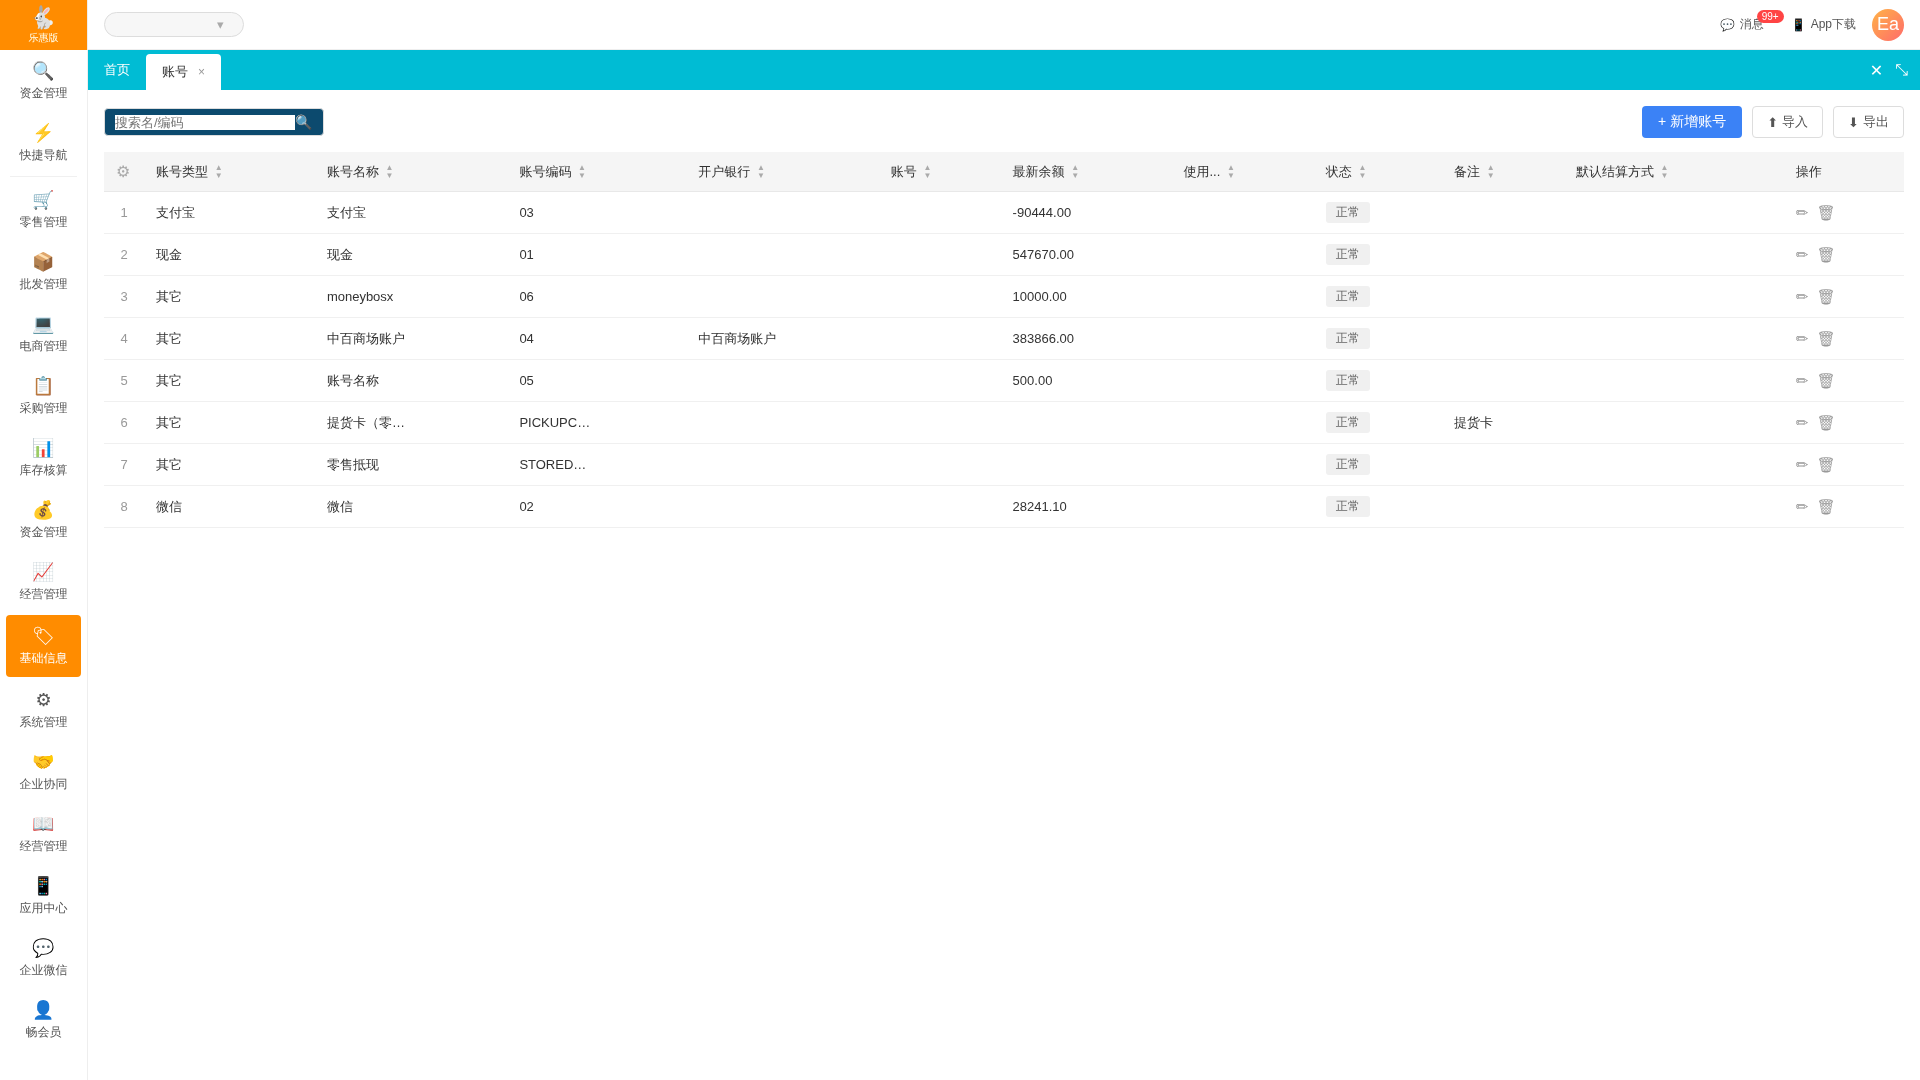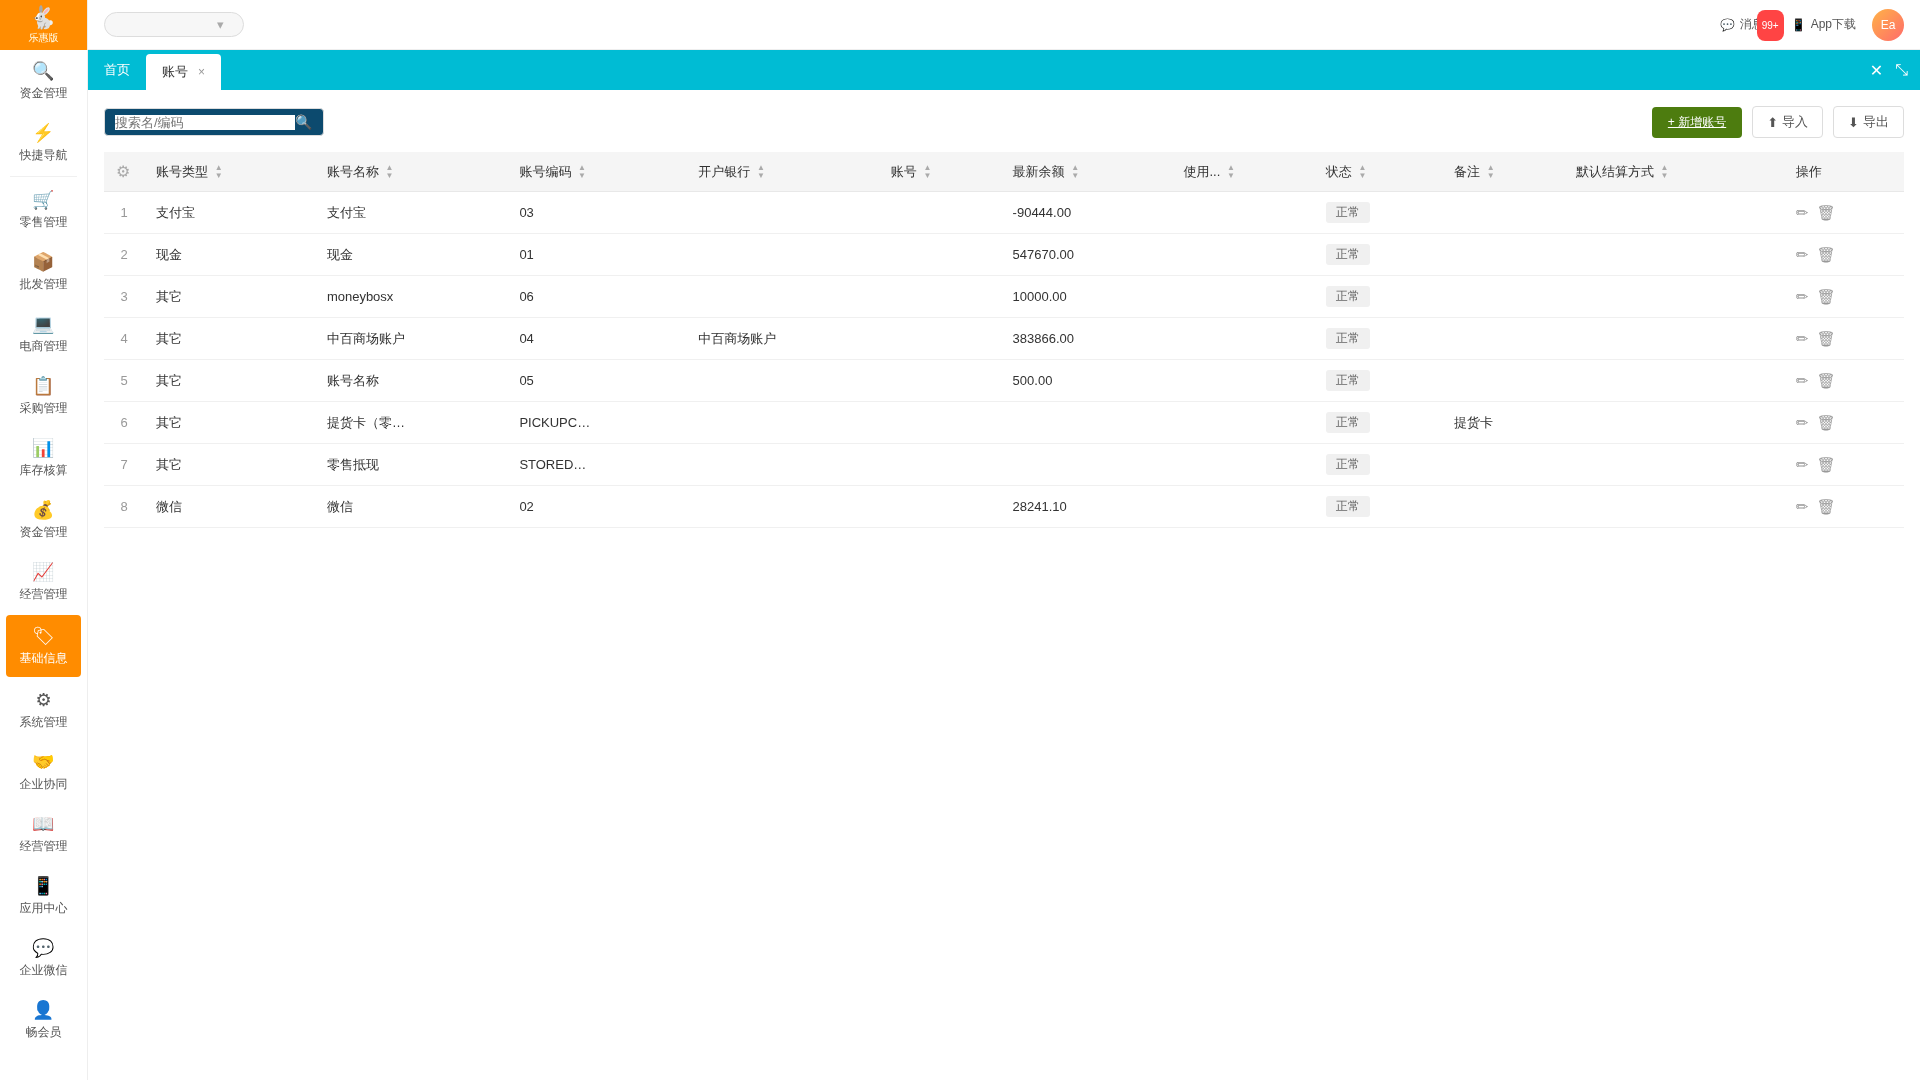--- a/index.html
+++ b/index.html
@@ -105,21 +105,21 @@
       cursor: pointer;
       color: #555;
       font-size: 12px;
       position: relative;
     }
     .badge {
       background: #ff4444;
       color: #fff;
       border-radius: 8px;
       font-size: 10px;
-      padding: 10px 5px;
+      padding: 1px 5px;
       position: absolute;
       top: -6px;
       right: -8px;
     }
     .topbar-app {
       display: flex;
       align-items: center;
       gap: 4px;
       cursor: pointer;
       color: #555;
@@ -127,21 +127,21 @@
     }
     .avatar {
       width: 32px;
       height: 32px;
       border-radius: 50%;
       background: linear-gradient(135deg, #ffb347, #ff6b6b);
       display: flex;
       align-items: center;
       justify-content: center;
       color: #fff;
-      font-size: 12px;
+      font-size: 18px;
       cursor: pointer;
     }
 
     
     .tabbar {
       height: 40px;
       background: #00bcd4;
       display: flex;
       align-items: center;
       padding: 0 0 0 0;
@@ -221,31 +221,30 @@
       color: #999;
     }
     .search-icon-svg { color: #aaa; font-size: 14px; }
 
     .toolbar-right {
       display: flex;
       align-items: center;
       gap: 10px;
     }
     .btn-primary {
-      background: #4d7c0f;
+      background: #3b82f6;
       color: #fff;
       border: none;
       border-radius: 4px;
       padding: 7px 16px;
       cursor: pointer;
-      font-size: 12px;
+      font-size: 14px;
       display: flex;
       align-items: center;
       gap: 4px;
-      text-decoration: underline;
     }
     .btn-secondary {
       background: #fff;
       color: #555;
       border: 1px solid #ddd;
       border-radius: 4px;
       padding: 6px 14px;
       cursor: pointer;
       font-size: 13px;
       display: flex;

